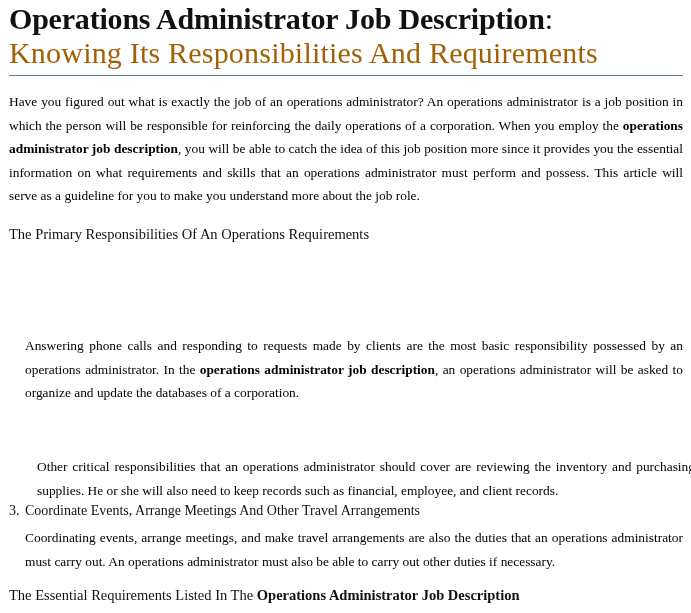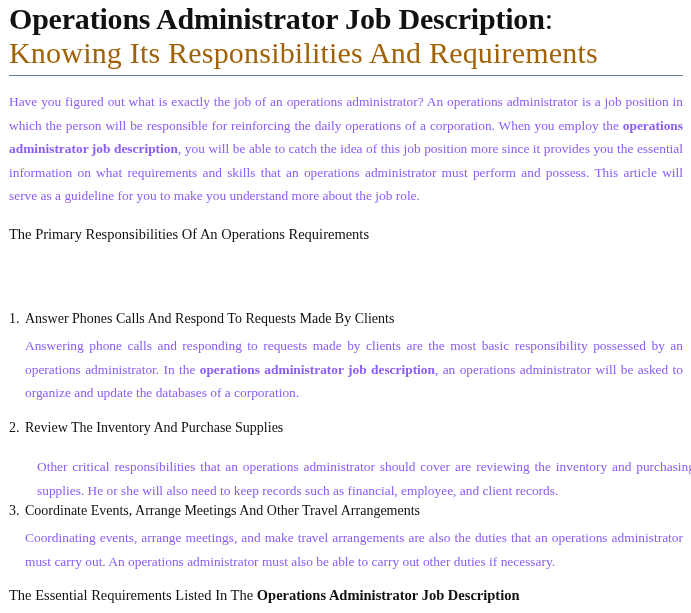--- a/index.html
+++ b/index.html
@@ -49,21 +49,21 @@
     top: 75px;
     width: 674px;
     height: 1px;
     background: #5a7f96;
   }
   .body-text {
     font-family: "Liberation Serif", serif;
     font-size: 13.4px;
     line-height: 23.5px;
     text-align: justify;
-    color: #8b5cf6;
+    color: #000000;
   }
   .intro {
     position: absolute;
     left: 9px;
     top: 90px;
     width: 674px;
   }
   .section-heading {
     position: absolute;
     left: 9px;
@@ -113,24 +113,22 @@
   <div class="title-wrap">
     <div class="title-line1"><b>Operations Administrator Job Description</b><span>:</span></div>
     <div class="title-line2">Knowing Its Responsibilities And Requirements</div>
   </div>
   <div class="title-rule"></div>
 
   <p class="body-text intro" style="margin:0"><span>Have you figured out what is exactly the job of an operations administrator? An operations administrator is a job position in which the person will be responsible for reinforcing the daily operations of a corporation. When you employ the </span><b>operations administrator job description</b><span>, you will be able to catch the idea of this job position more since it provides you the essential information on what requirements and skills that an operations administrator must perform and possess. This article will serve as a guideline for you to make you understand more about the job role.</span></p>
 
   <div class="section-heading h-primary">The Primary Responsibilities Of An Operations Requirements</div>
 
-  <div class="item-title it1"><span class="num">1.</span><span>Answer Phones Calls And Respond To Requests Made By Clients</span></div>
   <p class="body-text item-body ib1" style="margin:0"><span>Answering phone calls and responding to requests made by clients are the most basic responsibility possessed by an operations administrator. In the </span><b>operations administrator job description</b><span>, an operations administrator will be asked to organize and update the databases of a corporation.</span></p>
 
-  <div class="item-title it2"><span class="num">2.</span><span>Review The Inventory And Purchase Supplies</span></div>
   <p class="body-text item-body ib2" style="margin:12px">Other critical responsibilities that an operations administrator should cover are reviewing the inventory and purchasing supplies. He or she will also need to keep records such as financial, employee, and client records.</p>
 
   <div class="item-title it3"><span class="num">3.</span><span>Coordinate Events, Arrange Meetings And Other Travel Arrangements</span></div>
   <p class="body-text item-body ib3" style="margin:0">Coordinating events, arrange meetings, and make travel arrangements are also the duties that an operations administrator must carry out. An operations administrator must also be able to carry out other duties if necessary.</p>
 
   <div class="section-heading h-requirements"><span>The Essential Requirements Listed In The </span><b>Operations Administrator Job Description</b></div>
 
 </div>
 
 </body></html>

